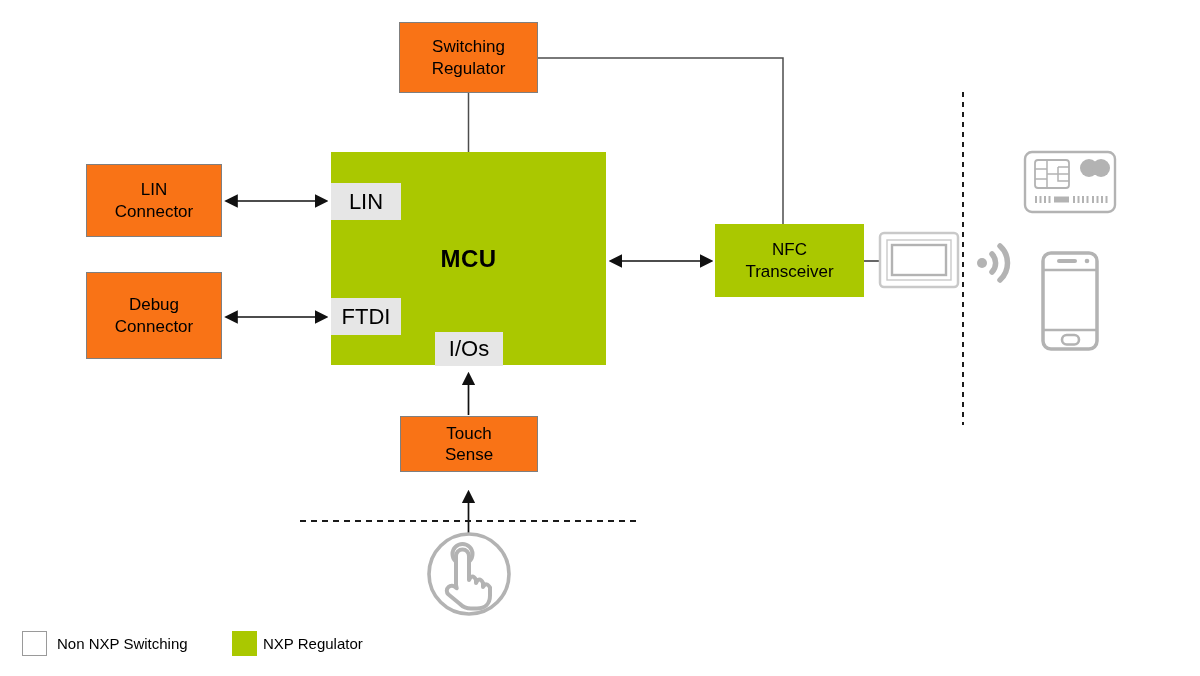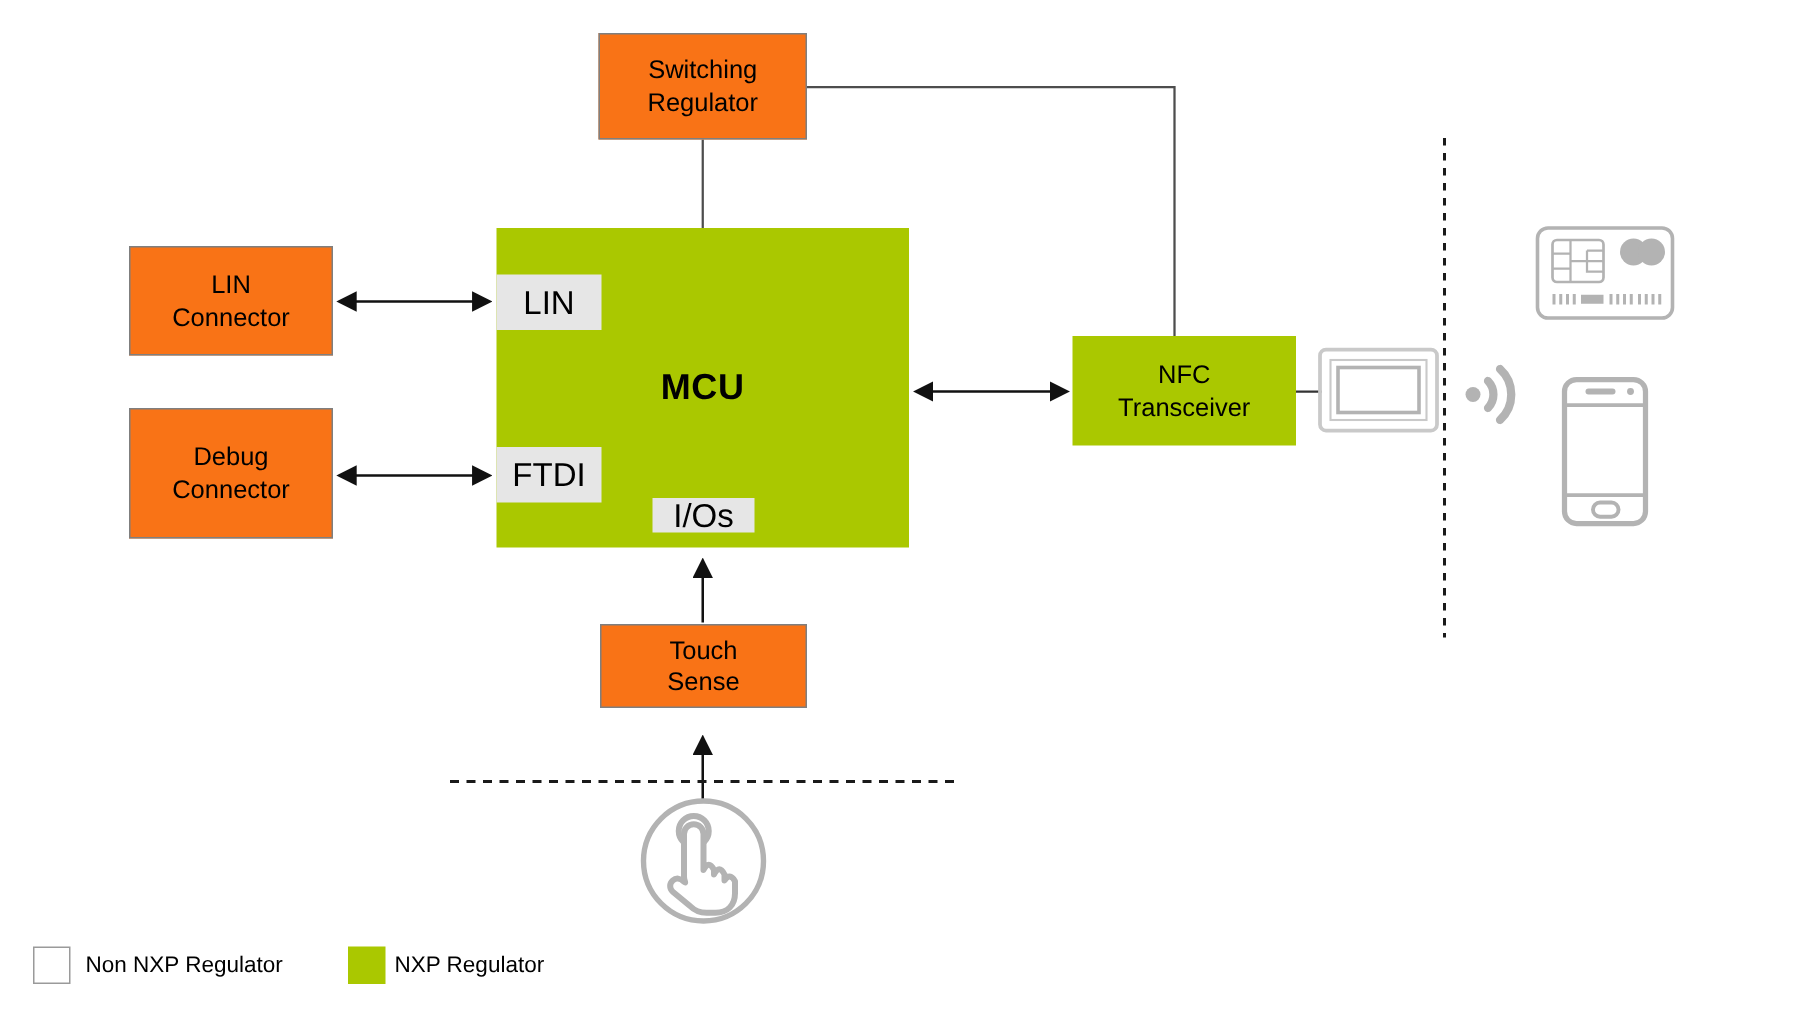--- a/index.html
+++ b/index.html
@@ -83,21 +83,21 @@
   <div class="box green" style="left:331px;top:152px;width:275px;height:213px;">
     <span class="mcu-label">MCU</span>
   </div>
 
   <div class="port" style="left:331px;top:183px;width:70px;height:37px;">
     <span>LIN</span>
   </div>
   <div class="port" style="left:331px;top:298px;width:70px;height:37px;text-align:right;">
     <span>FTDI</span>
   </div>
-  <div class="port" style="left:435px;top:332px;width:68px;height:23px;">
+  <div class="port" style="left:435px;top:332px;width:68px;height:34px;">
     <span>I/Os</span>
   </div>
 
   <div class="box green" style="left:715px;top:224px;width:149px;height:73px;">
     <span>NFC
 Transceiver</span>
   </div>
 
   <div class="box white" style="left:400px;top:416px;width:138px;height:56px;">
     <span>Touch
@@ -151,17 +151,17 @@
   <svg class="icon" style="left:425px;top:530px;" width="88" height="88" viewBox="0 0 88 88" aria-label="touch-tap-gesture">
     <circle cx="44" cy="44" r="40" class="icon-stroke" stroke-width="3.6"></circle>
     <circle cx="37.5" cy="24" r="10" class="icon-stroke" stroke-width="4"></circle>
     <path d="M31,26 a6.5,6.5 0 1 1 13,0 V50 q3.5,-7 7,0 v3 q3.5,-7 7,0 v4 q3.5,-5.5 7,0.5 v8
              c0,8 -5,13 -13,13 h-6 c-4.5,0 -8,-1.5 -11,-4.5 L23.5,64.5
              c-2.3,-2.3 -2.3,-5.5 0,-7.5 c2.1,-1.9 5.1,-1.6 7.4,0.7 l0.1,0.1
              c1.8,1.5 0,-0.5 0,-3.3 Z" class="icon-stroke icon-white" stroke-width="4" stroke-linejoin="round"></path>
   </svg>
 
   <div class="legend-swatch non" style="left:22px;top:631px;"></div>
-  <div class="legend-label" style="left:57px;top:631px;">Non NXP Regulator</div>
+  <div class="legend-label" style="left:57px;top:631px;">Non NXP Switching</div>
   <div class="legend-swatch nxp" style="left:232px;top:631px;"></div>
   <div class="legend-label" style="left:263px;top:631px;">NXP Regulator</div>
 
 </div>
 
 </body></html>

